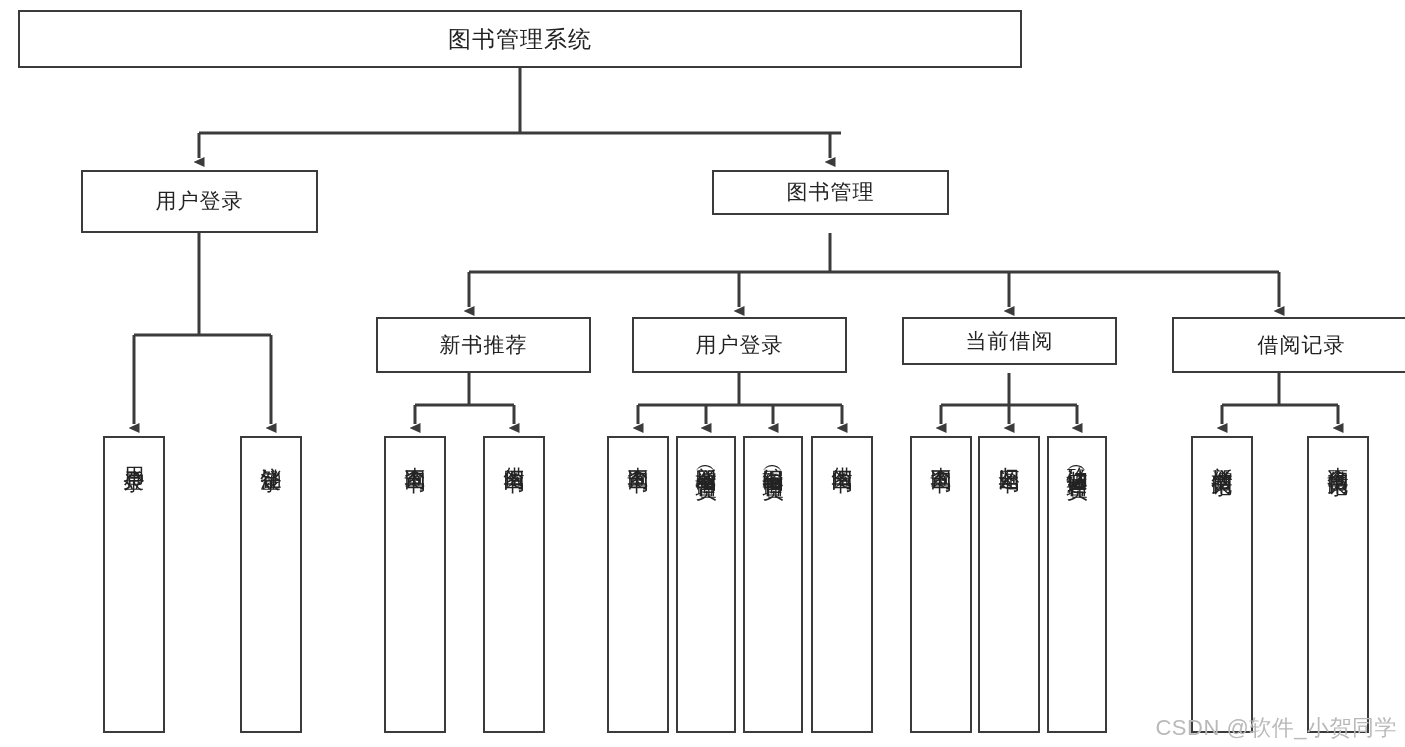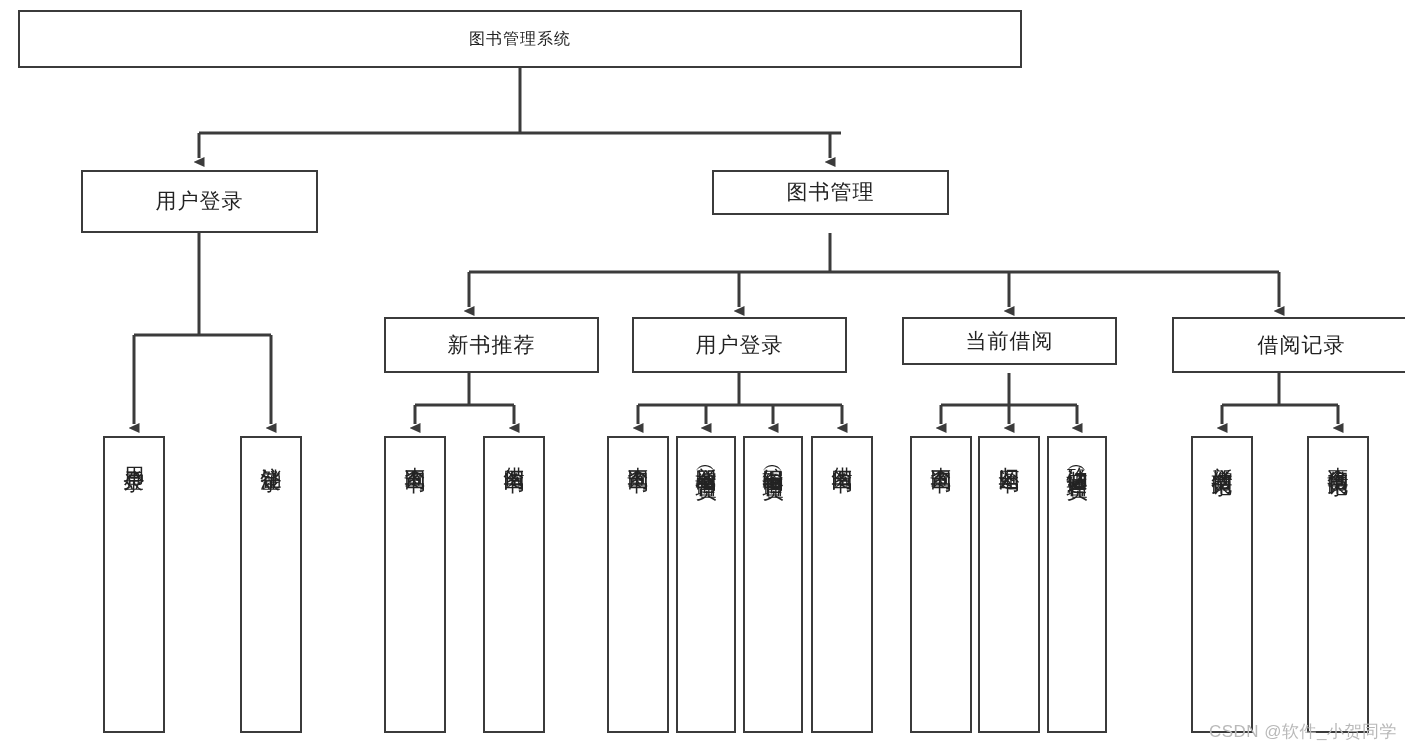--- a/index.html
+++ b/index.html
@@ -37,42 +37,42 @@
     color: #222222;
     z-index: 2;
   }
   .node .label {
     font-size: 21px;
     line-height: 1.25;
     letter-spacing: 1px;
     white-space: nowrap;
     color: #232323;
   }
-  .node.root .label { font-size: 16px; }
+  .node.root .label { font-size: 23px; }
   .node.branch .label { font-size: 21px; }
   
   .node.leaf {
     align-items: flex-start;
     justify-content: center;
     padding-top: 12px;
   }
   .node.leaf .label {
     writing-mode: vertical-rl;
     text-orientation: upright;
     font-size: 21px;
     line-height: 1.05;
     letter-spacing: 2px;
     white-space: nowrap;
     max-height: 100%;
   }
   .watermark {
     position: absolute;
     right: 8px;
     bottom: 4px;
-    font-size: 17px;
+    font-size: 22px;
     color: #b9b9b9;
     letter-spacing: 0.5px;
     z-index: 5;
     white-space: nowrap;
     font-family: "Liberation Sans", "DejaVu Sans", sans-serif;
   }
 </style>
 </head>
 <body>
 
@@ -135,21 +135,21 @@
   </div>
 
   <div class="node branch" style="left:81px; top:170px; width:237px; height:63px;">
     <span class="label">用户登录</span>
   </div>
 
   <div class="node branch" style="left:712px; top:170px; width:237px; height:45px;">
     <span class="label">图书管理</span>
   </div>
 
-  <div class="node branch" style="left:384px; top:317px; width:215px; height:56px;">
+  <div class="node branch" style="left:376px; top:317px; width:215px; height:56px;">
     <span class="label">新书推荐</span>
   </div>
 
   <div class="node branch" style="left:632px; top:317px; width:215px; height:56px;">
     <span class="label">用户登录</span>
   </div>
 
   <div class="node branch" style="left:902px; top:317px; width:215px; height:48px;">
     <span class="label">当前借阅</span>
   </div>

